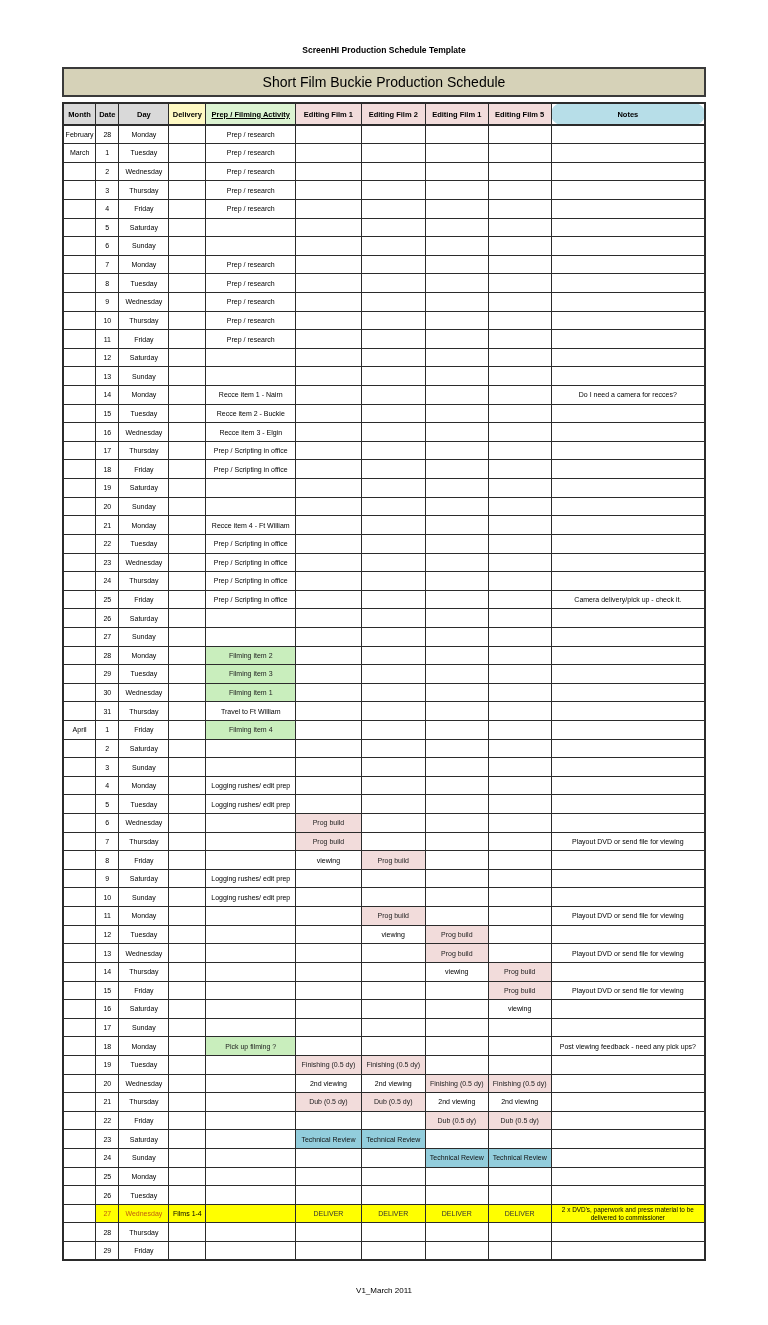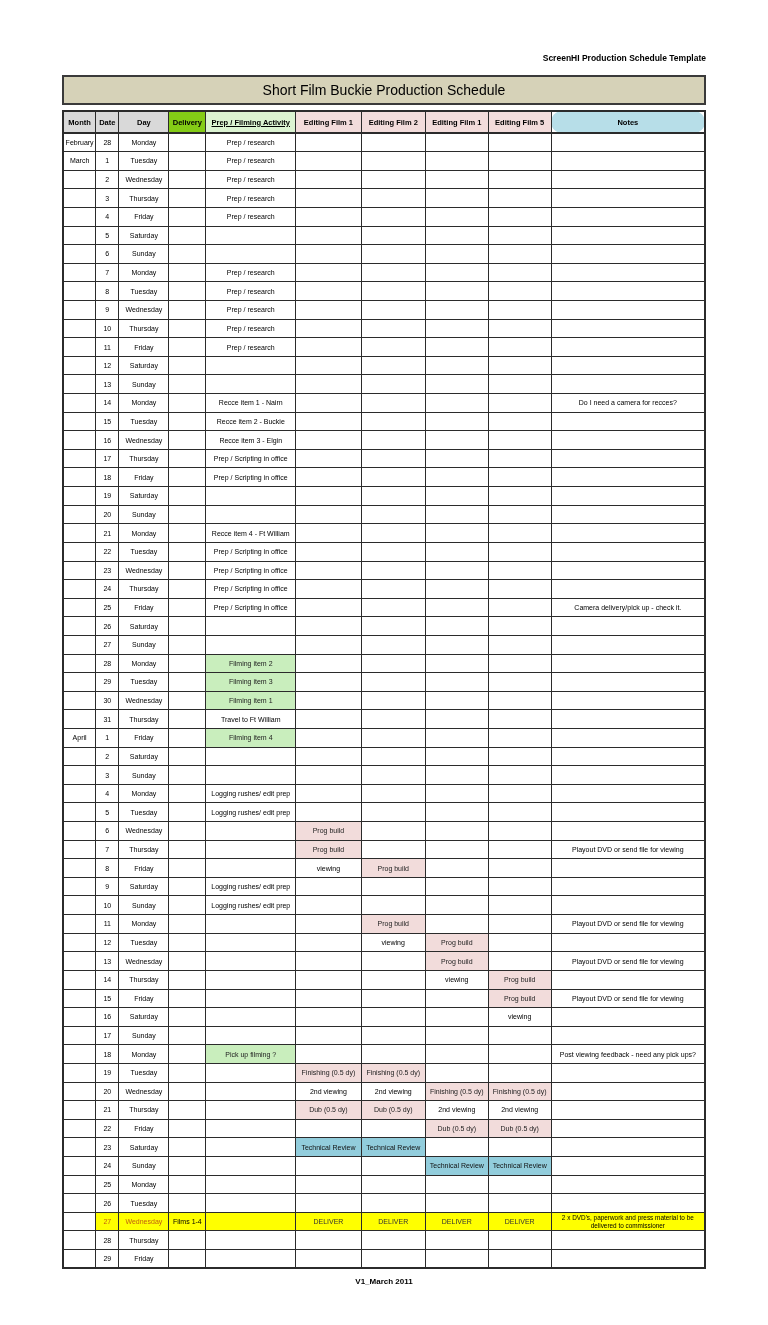--- a/index.html
+++ b/index.html
@@ -1,43 +1,43 @@
 <!DOCTYPE html>
 <html><head>
 <meta charset="utf-8">
 <style>
   html,body{margin:0;padding:0;background:#ffffff;width:768px;height:1325px;
     font-family:"Liberation Sans",sans-serif;color:#000;}
-  .top-label{width:644px;margin:12px 0 0 62px;padding-top:41px;text-align:right;
+  .top-label{width:644px;margin:4px 0 0 62px;padding-top:41px;text-align:center;
     font-size:8.5px;font-weight:700;}
   .title-bar{width:640px;margin:12px 0 5px 62px;height:26px;line-height:26px;
     text-align:center;font-size:14px;background:#d6d2b8;border:2px solid #3a3a3a;}
   table.schedule{width:644px;margin-left:62px;border-collapse:collapse;
     border:2px solid #2b2b2b;table-layout:fixed;}
   table.schedule th,table.schedule td{border:1px solid #2b2b2b;padding:0;
     font-size:7px;text-align:center;vertical-align:middle;overflow:hidden;
     white-space:nowrap;font-weight:400;}
   thead tr.cols th{height:20px;font-size:7.5px;font-weight:700;border-bottom:2px solid #2b2b2b;}
   tbody tr{height:18.62px;}
   .b{font-weight:700;}
   td.c-month{text-align:left;padding-left:2px;}
-  .h-gray{background:#d9d9d9;margin-top:13px;} .h-yellow{background:#84cc16;}
+  .h-gray{background:#d9d9d9;margin-top:13px;} .h-yellow{background:#fef9c3;}
   .h-green{background:#dbf3d1;text-decoration:underline;} .h-pink{background:#f2dcdb;} .h-blue{background:#b7dee8;border-radius:11px;}
   td.green{background:#c9eebd;font-weight:400;color:#222;}
   td.pink{background:#f2dcdb;font-weight:400;color:#222;}
   td.blue{background:#92cddc;font-weight:400;color:#111;}
   td.wbold{font-weight:700;}
   .orange{color:#c05f10;}
   tr.yrow td{background:#ffff00;}
   tr.yrow td.c-month{background:#ffffff;}
   tr.yrow td.c-ef{font-weight:400;color:#333;}
   tr.yrow td.c-notes{font-weight:400;font-size:6.4px;line-height:1.18;
     white-space:normal;padding:0 3px;}
-  .footer{width:644px;margin-left:62px;margin-top:8px;text-align:center;
-    font-size:8px;font-weight:700;}
+  .footer{width:644px;margin-left:62px;margin-top:25px;text-align:center;
+    font-size:8px;font-weight:400;}
 </style>
 </head>
 <body>
 
 <div class="top-label">ScreenHI Production Schedule Template</div>
 
 <div class="title-bar">Short Film Buckie Production Schedule</div>
 
 <table class="schedule">
   <colgroup>

